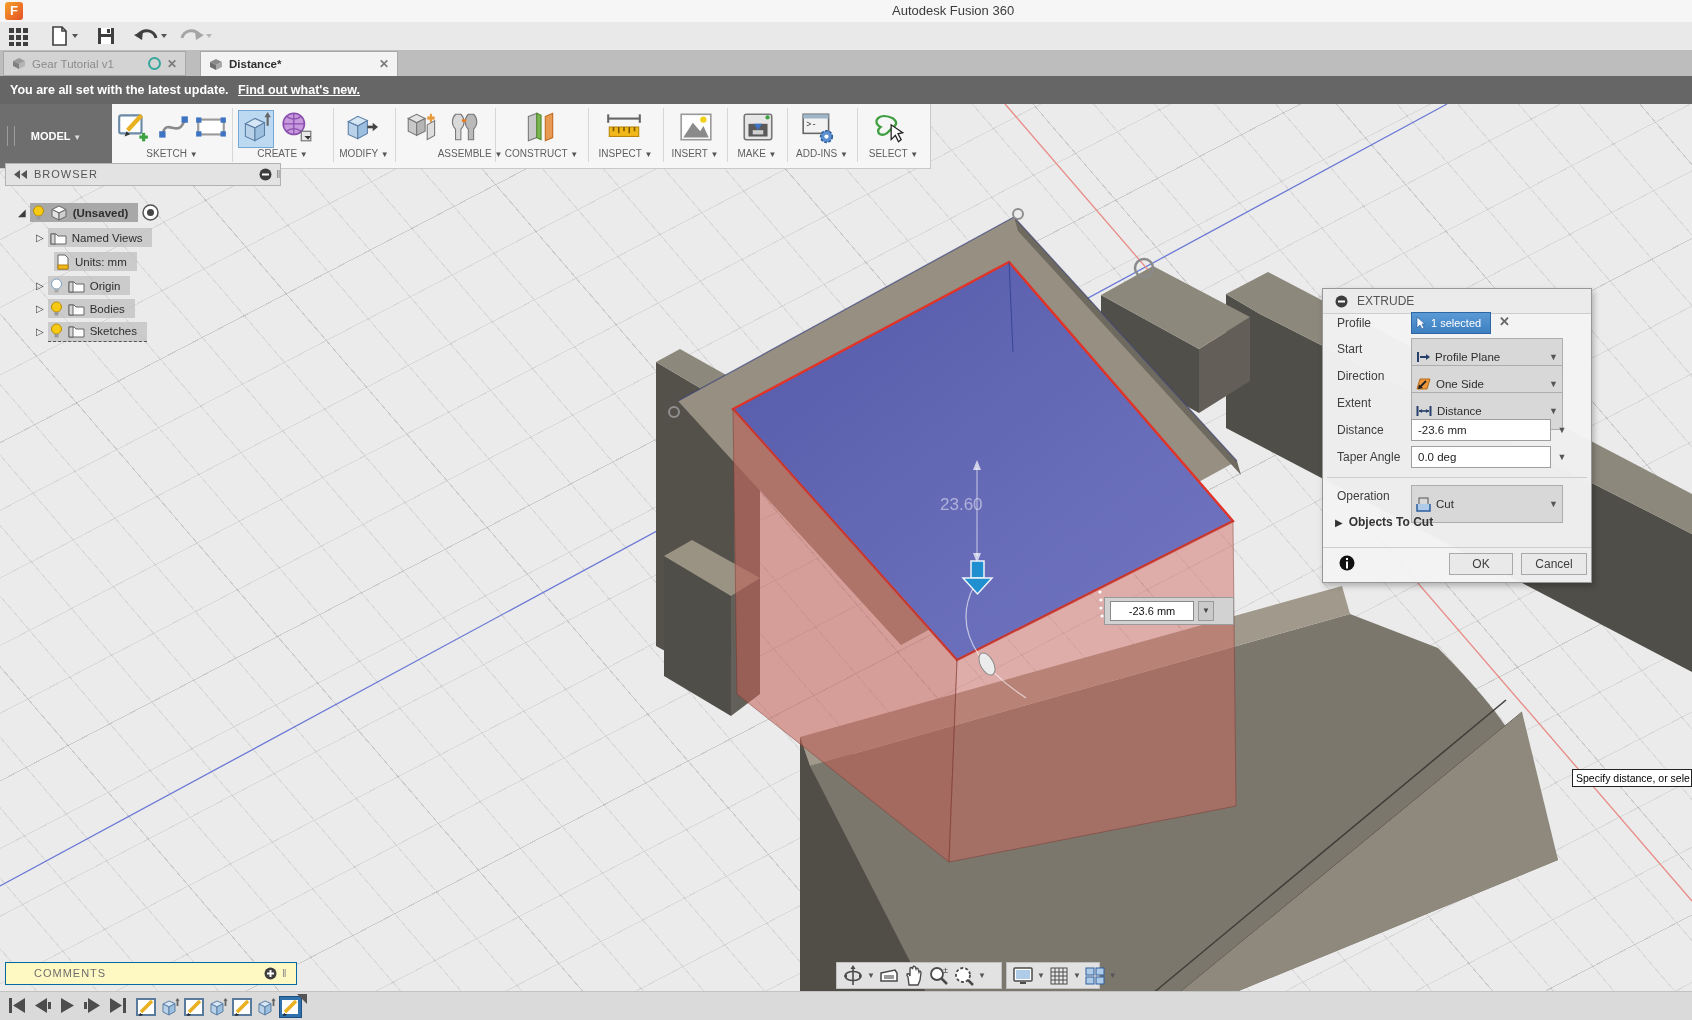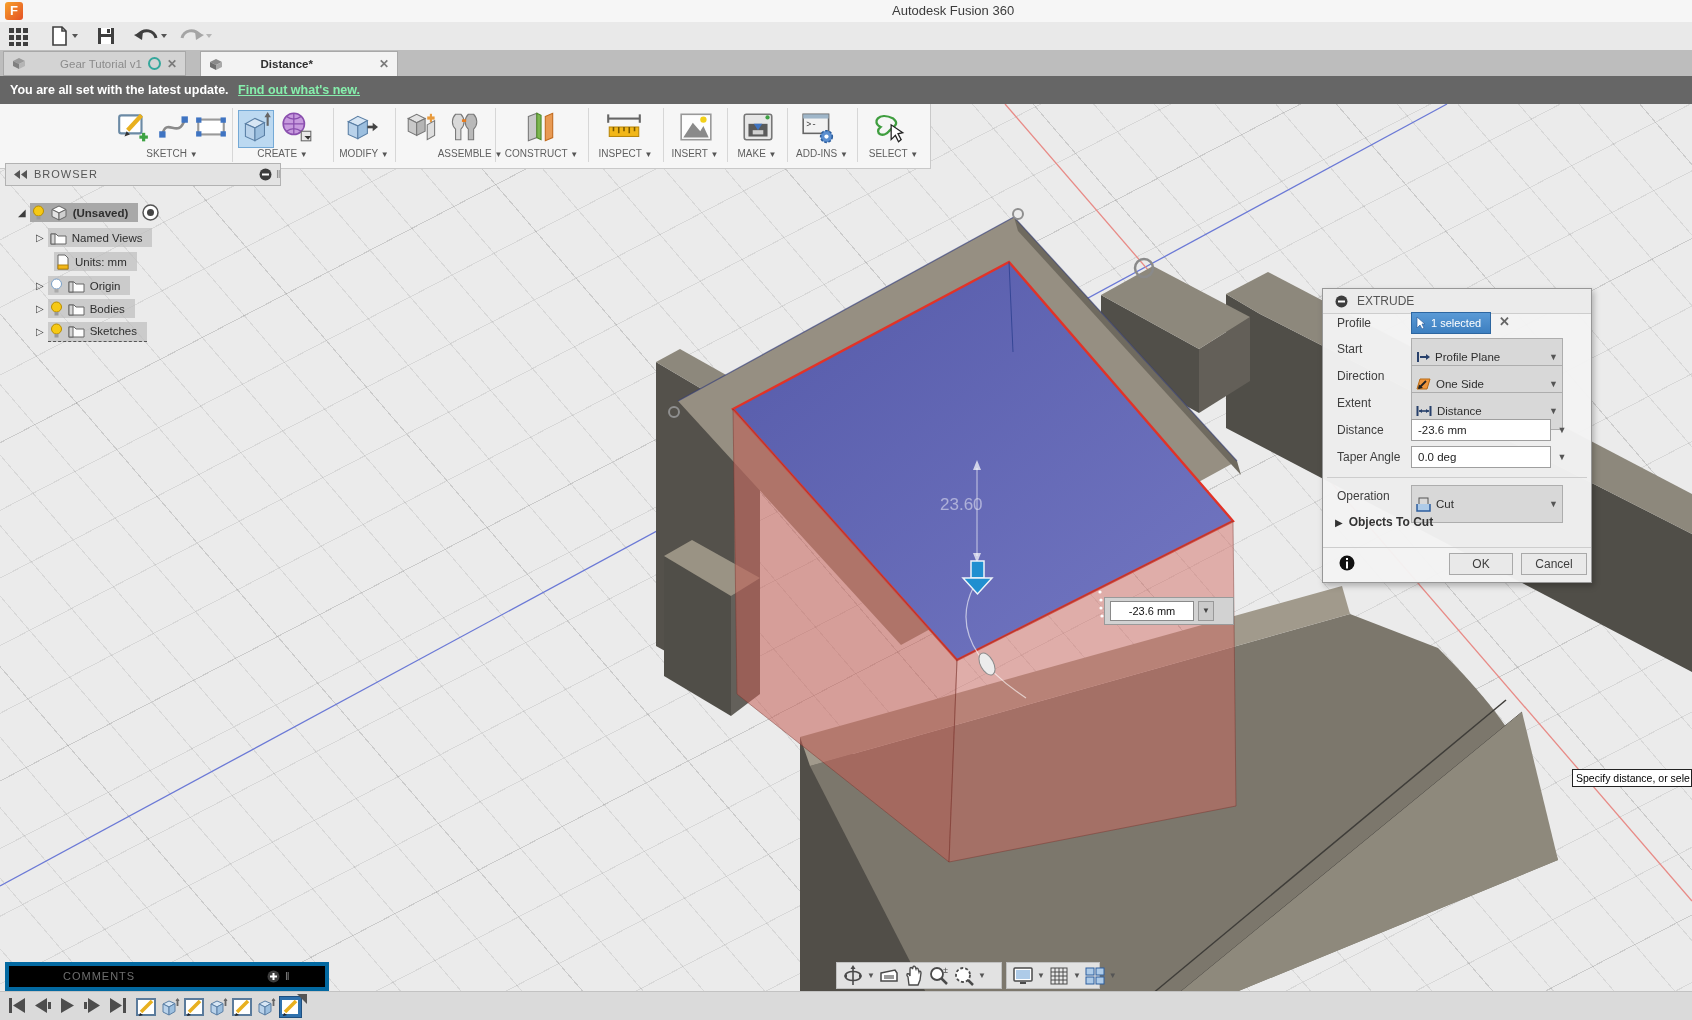--- a/index.html
+++ b/index.html
@@ -15,27 +15,27 @@
         background:linear-gradient(135deg,#f7a029,#e45126);color:#fff;font-weight:bold;
         font-size:13px;text-align:center;line-height:18px;}
   #menubar{left:0;top:22px;width:1692px;height:28px;background:#e9e9e9;border-bottom:1px solid #cfcfcf;}
   .mico{top:26px;height:20px;color:#3f3f3f;}
   .caret{font-size:8px;color:#555;}
 
   #tabbar{left:0;top:50px;width:1692px;height:26px;background:#bdbdbd;}
   .tab{top:51px;height:25px;display:flex;align-items:center;gap:6px;padding:0 8px;box-sizing:border-box;}
   #tab1{left:3px;width:183px;background:#d3d3d3;border:1px solid #a8a8a8;color:#8b8b8b;}
   #tab2{left:200px;width:198px;background:#f3f3f3;border:1px solid #a8a8a8;border-bottom:none;color:#2f2f2f;}
-  .tab .lbl{font-size:11.5px;white-space:nowrap;flex:1;text-align:right;}
+  .tab .lbl{font-size:11.5px;white-space:nowrap;flex:1;}
   .tab .x{color:#7a7a7a;font-size:12px;font-weight:bold;}
   .sync{width:9px;height:9px;border:2px solid #35a79c;border-radius:50%;}
 
   #notifbar{left:0;top:76px;width:1692px;height:28px;background:#666;color:#fff;
             font-size:12.5px;font-weight:bold;line-height:28px;}
-  #notifbar a{color:#86efac;}
+  #notifbar a{color:#ffffff;}
 
   
   #toolbar{left:0;top:104px;width:930px;height:64px;background:#f6f6f6;border-bottom:1px solid #c9c9c9;border-right:1px solid #c9c9c9;}
   #modelbtn{left:0;top:104px;width:112px;height:64px;background:#6e6e6e;color:#fff;
             font-size:11px;font-weight:bold;line-height:64px;text-align:center;}
   #modelbtn .grip{position:absolute;left:7px;top:22px;width:6px;height:20px;
         border-left:1px solid #9b9b9b;border-right:1px solid #9b9b9b;}
   .tgl{top:148px;font-size:10px;color:#5f5f5f;text-align:center;white-space:nowrap;}
   .tsep{top:108px;width:1px;height:54px;background:#d7d7d7;}
   .ticon{top:110px;}
@@ -66,22 +66,22 @@
   
   #flpanel{left:1104px;top:597px;width:130px;height:28px;background:#d2d2d2;border:1px solid #9a9a9a;box-sizing:border-box;}
   #flinput{left:5px;top:3px;width:84px;height:20px;background:#fff;border:1px solid #8a8a8a;box-sizing:border-box;
            font-size:11px;color:#111;text-align:center;line-height:18px;}
   #flbtn{left:93px;top:3px;width:16px;height:20px;background:#cacaca;border:1px solid #999;box-sizing:border-box;
          font-size:8px;color:#444;text-align:center;line-height:18px;}
   #tooltip{left:1572px;top:769px;width:120px;height:18px;background:#fff;border:1px solid #222;
            font-size:10.5px;color:#000;line-height:16px;padding-left:3px;white-space:nowrap;overflow:hidden;box-sizing:border-box;}
 
   
-  #comments{left:5px;top:962px;width:290px;height:21px;background:#000000;border:4px solid #0369a1;
-            font-size:11px;color:#6e6e6e;letter-spacing:1px;line-height:21px;padding-left:26px;}
+  #comments{left:5px;top:962px;width:290px;height:21px;background:#fef9c3;border:1px solid #0369a1;
+            font-size:11px;color:#6e6e6e;letter-spacing:1px;line-height:21px;}
   #bottombar{left:0;top:991px;width:1692px;height:29px;background:#dadada;border-top:1px solid #c2c2c2;}
   .navgrp{top:962px;height:27px;background:#e2e2e2;border:1px solid #c0c0c0;display:flex;align-items:center;gap:3px;padding:0 5px;box-sizing:border-box;}
   .pb{top:997px;}
 </style>
 </head>
 <body>
 
 <div id="app">
 
   <div class="abs" style="left:0;top:104px;width:1692px;height:916px;
@@ -246,20 +246,25 @@
     <span class="lbl" style="font-weight:bold;">Distance*</span>
     <span class="x" style="margin-left:60px;">✕</span>
   </div>
 
   <div class="abs" id="notifbar">
     <span style="margin-left:10px;">You are all set with the latest update.</span>
     <a href="#" style="margin-left:6px;">Find out what's new.</a>
   </div>
 
   <div class="abs" id="toolbar"></div>
+  <div class="abs" id="modelbtn">
+    <span class="grip"></span>
+    <span>MODEL</span>
+    <span class="caret" style="color:#ddd;">▼</span>
+  </div>
 
   <div class="abs tsep" style="left:232px;"></div>
   <div class="abs tsep" style="left:333px;"></div>
   <div class="abs tsep" style="left:395px;"></div>
   <div class="abs tsep" style="left:495px;"></div>
   <div class="abs tsep" style="left:588px;"></div>
   <div class="abs tsep" style="left:663px;"></div>
   <div class="abs tsep" style="left:727px;"></div>
   <div class="abs tsep" style="left:787px;"></div>
   <div class="abs tsep" style="left:857px;"></div>

